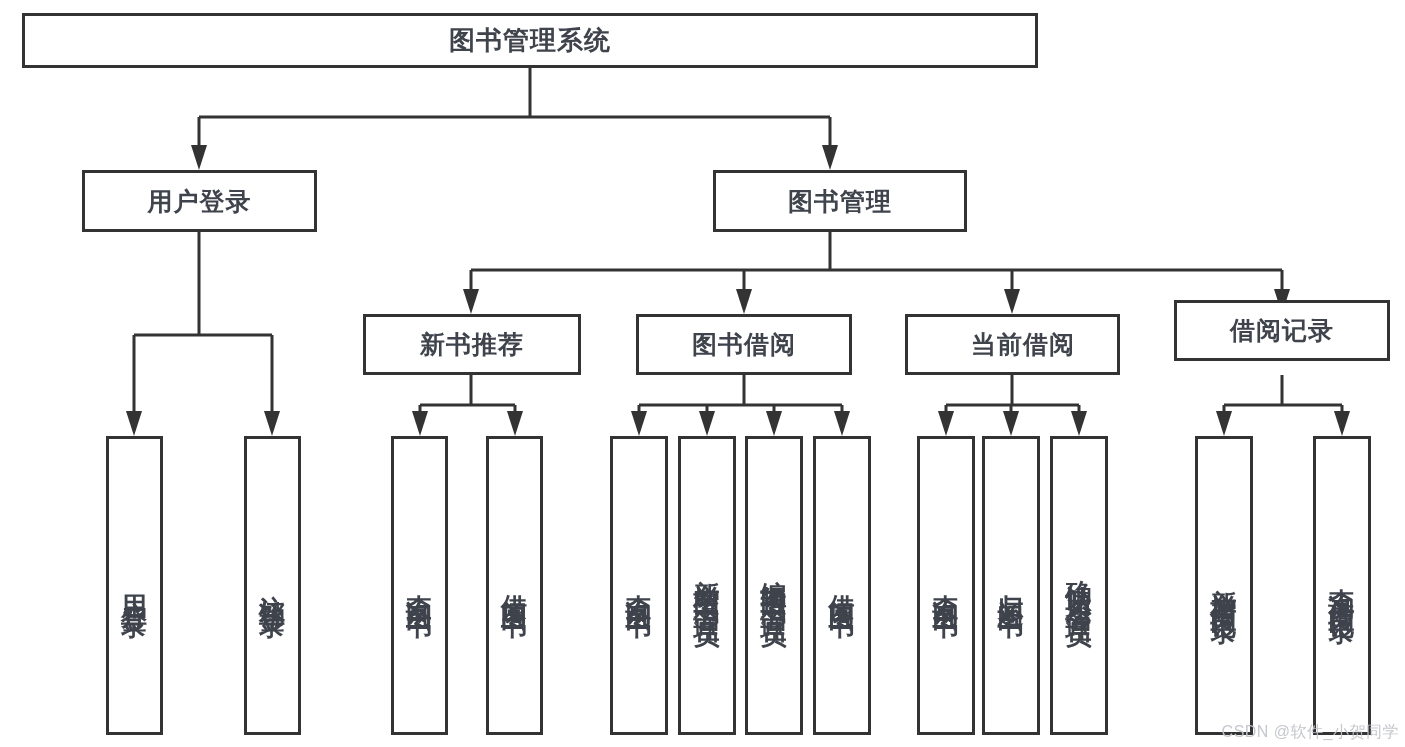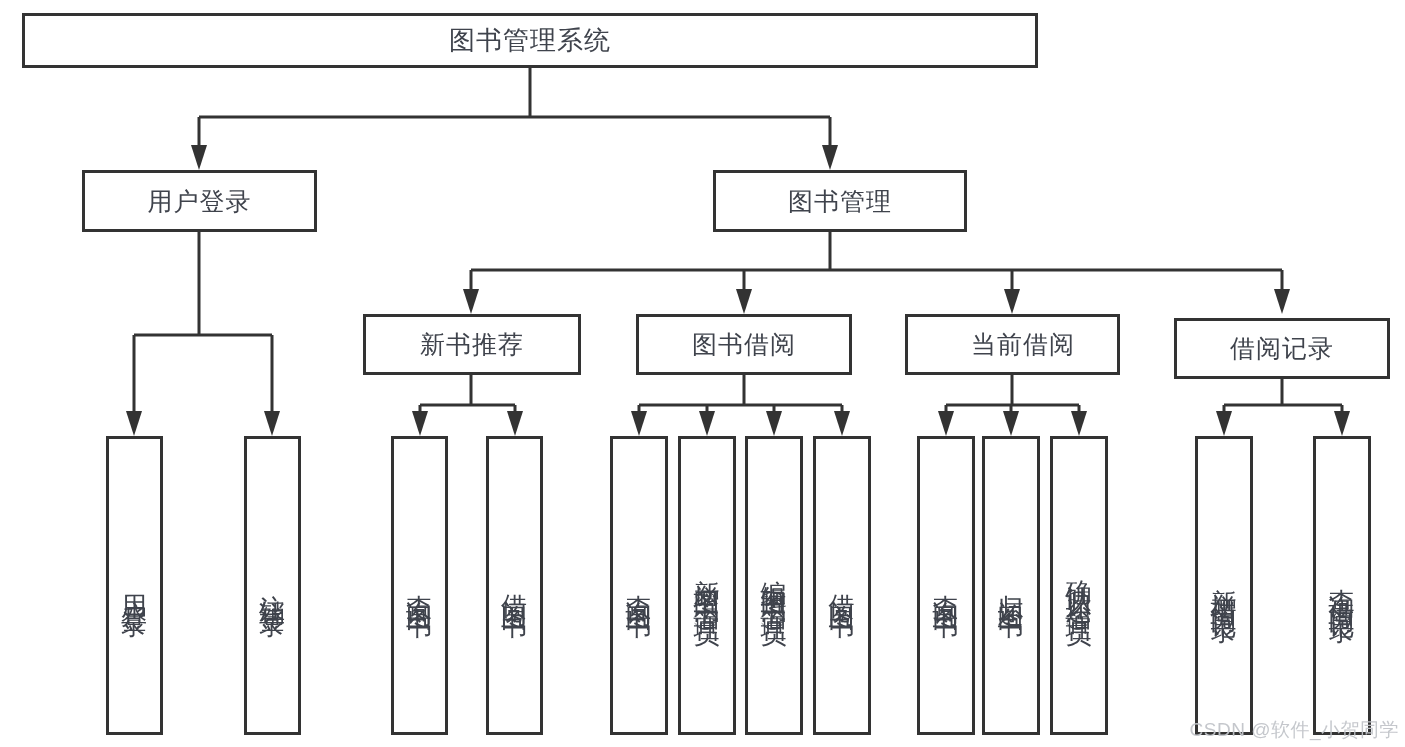--- a/index.html
+++ b/index.html
@@ -19,34 +19,35 @@
   }
   .node {
     position: absolute;
     box-sizing: border-box;
     border: 3px solid #333333;
     background: #ffffff;
     display: flex;
     align-items: center;
     justify-content: center;
     color: #3f434c;
+    font-weight: bold;
   }
   .node.root span { font-size: 26px; letter-spacing: 1px; }
   .node.branch span { font-size: 25px; letter-spacing: 1px; }
   .node.leaf span {
     writing-mode: vertical-rl;
     font-size: 26px;
     line-height: 1;
     letter-spacing: 6px;
   }
   .watermark {
     position: absolute;
     right: 6px;
     bottom: 4px;
-    font-size: 19px;
+    font-size: 16px;
     color: #c2c5ca;
     letter-spacing: 0.5px;
     opacity: 0.95;
     white-space: nowrap;
     margin-top: 44px;
   }
 </style>
 </head>
 <body>
 
@@ -96,21 +97,21 @@
 
   <div class="node branch" style="left:363px; top:314px; width:218px; height:61px;">
     <span>新书推荐</span>
   </div>
   <div class="node branch" style="left:636px; top:314px; width:216px; height:61px;">
     <span>图书借阅</span>
   </div>
   <div class="node branch" style="left:905px; top:314px; width:215px; height:61px;padding-left:21px;">
     <span>当前借阅</span>
   </div>
-  <div class="node branch" style="left:1174px; top:318px; width:216px; height:61px;justify-content:center;">
+  <div class="node branch" style="left:1174px; top:300px; width:216px; height:61px;justify-content:center;">
     <span>借阅记录</span>
   </div>
 
   <div class="node leaf" style="left:106px; top:436px; width:57px; height:299px;">
     <span>用户登录</span>
   </div>
   <div class="node leaf" style="left:244px; top:436px; width:57px; height:299px;">
     <span>注销登录</span>
   </div>
   <div class="node leaf" style="left:391px; top:436px; width:57px; height:299px;">

